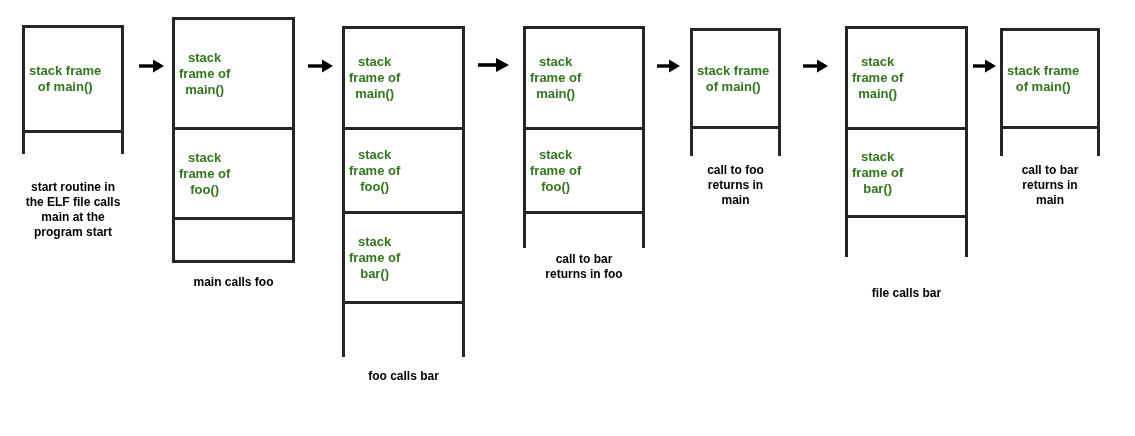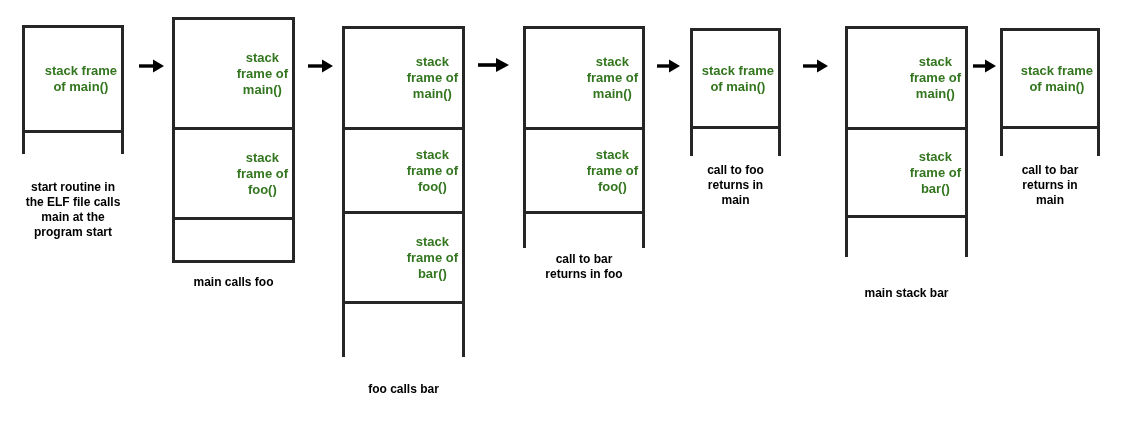--- a/index.html
+++ b/index.html
@@ -37,21 +37,21 @@
 
   
   .frame-cell {
     position: relative;
     box-sizing: border-box;
     border-left: 3px solid #262626;
     border-right: 3px solid #262626;
     border-top: 3px solid #262626;
     display: flex;
     align-items: center;
-    justify-content: flex-end;
+    justify-content: flex-start;
     text-align: center;
   }
   .frame-cell.last-closed {
     border-bottom: 3px solid #262626;
   }
 
   
   .open-cell {
     box-sizing: border-box;
     border-left: 3px solid #262626;
@@ -153,21 +153,21 @@
 frame of
 foo()</span>
       </div>
       <div class="frame-cell" style="height:90px;">
         <span class="frame-label">stack
 frame of
 bar()</span>
       </div>
       <div class="open-cell" style="height:56px;"></div>
     </div>
-    <div class="step-caption" style="top:343px;margin-top:13px;">foo calls bar</div>
+    <div class="step-caption" style="top:343px;">foo calls bar</div>
   </div>
 
   <div class="arrow" style="left:477px; top:55px;">
     <svg width="34" height="20" viewBox="0 0 34 20" aria-hidden="true">
       <path d="M1 10 L22 10" stroke="#000000" stroke-width="3.6" fill="none"></path>
       <path d="M19 3 L32 10 L19 17 Z" fill="#000000"></path>
     </svg>
   </div>
 
   <div class="stack-step" style="left:523px; top:26px; width:122px;">
@@ -222,21 +222,21 @@
 frame of
 main()</span>
       </div>
       <div class="frame-cell" style="height:88px;">
         <span class="frame-label">stack
 frame of
 bar()</span>
       </div>
       <div class="open-cell" style="height:42px;"></div>
     </div>
-    <div class="step-caption" style="top:260px;">main stack bar</div>
+    <div class="step-caption" style="top:260px;">file calls bar</div>
   </div>
 
   <div class="arrow" style="left:972px; top:57px;">
     <svg width="26" height="18" viewBox="0 0 26 18" aria-hidden="true">
       <path d="M1 9 L16 9" stroke="#000000" stroke-width="3.4" fill="none"></path>
       <path d="M13 2.5 L24 9 L13 15.5 Z" fill="#000000"></path>
     </svg>
   </div>
 
   <div class="stack-step" style="left:1000px; top:28px; width:100px;">

